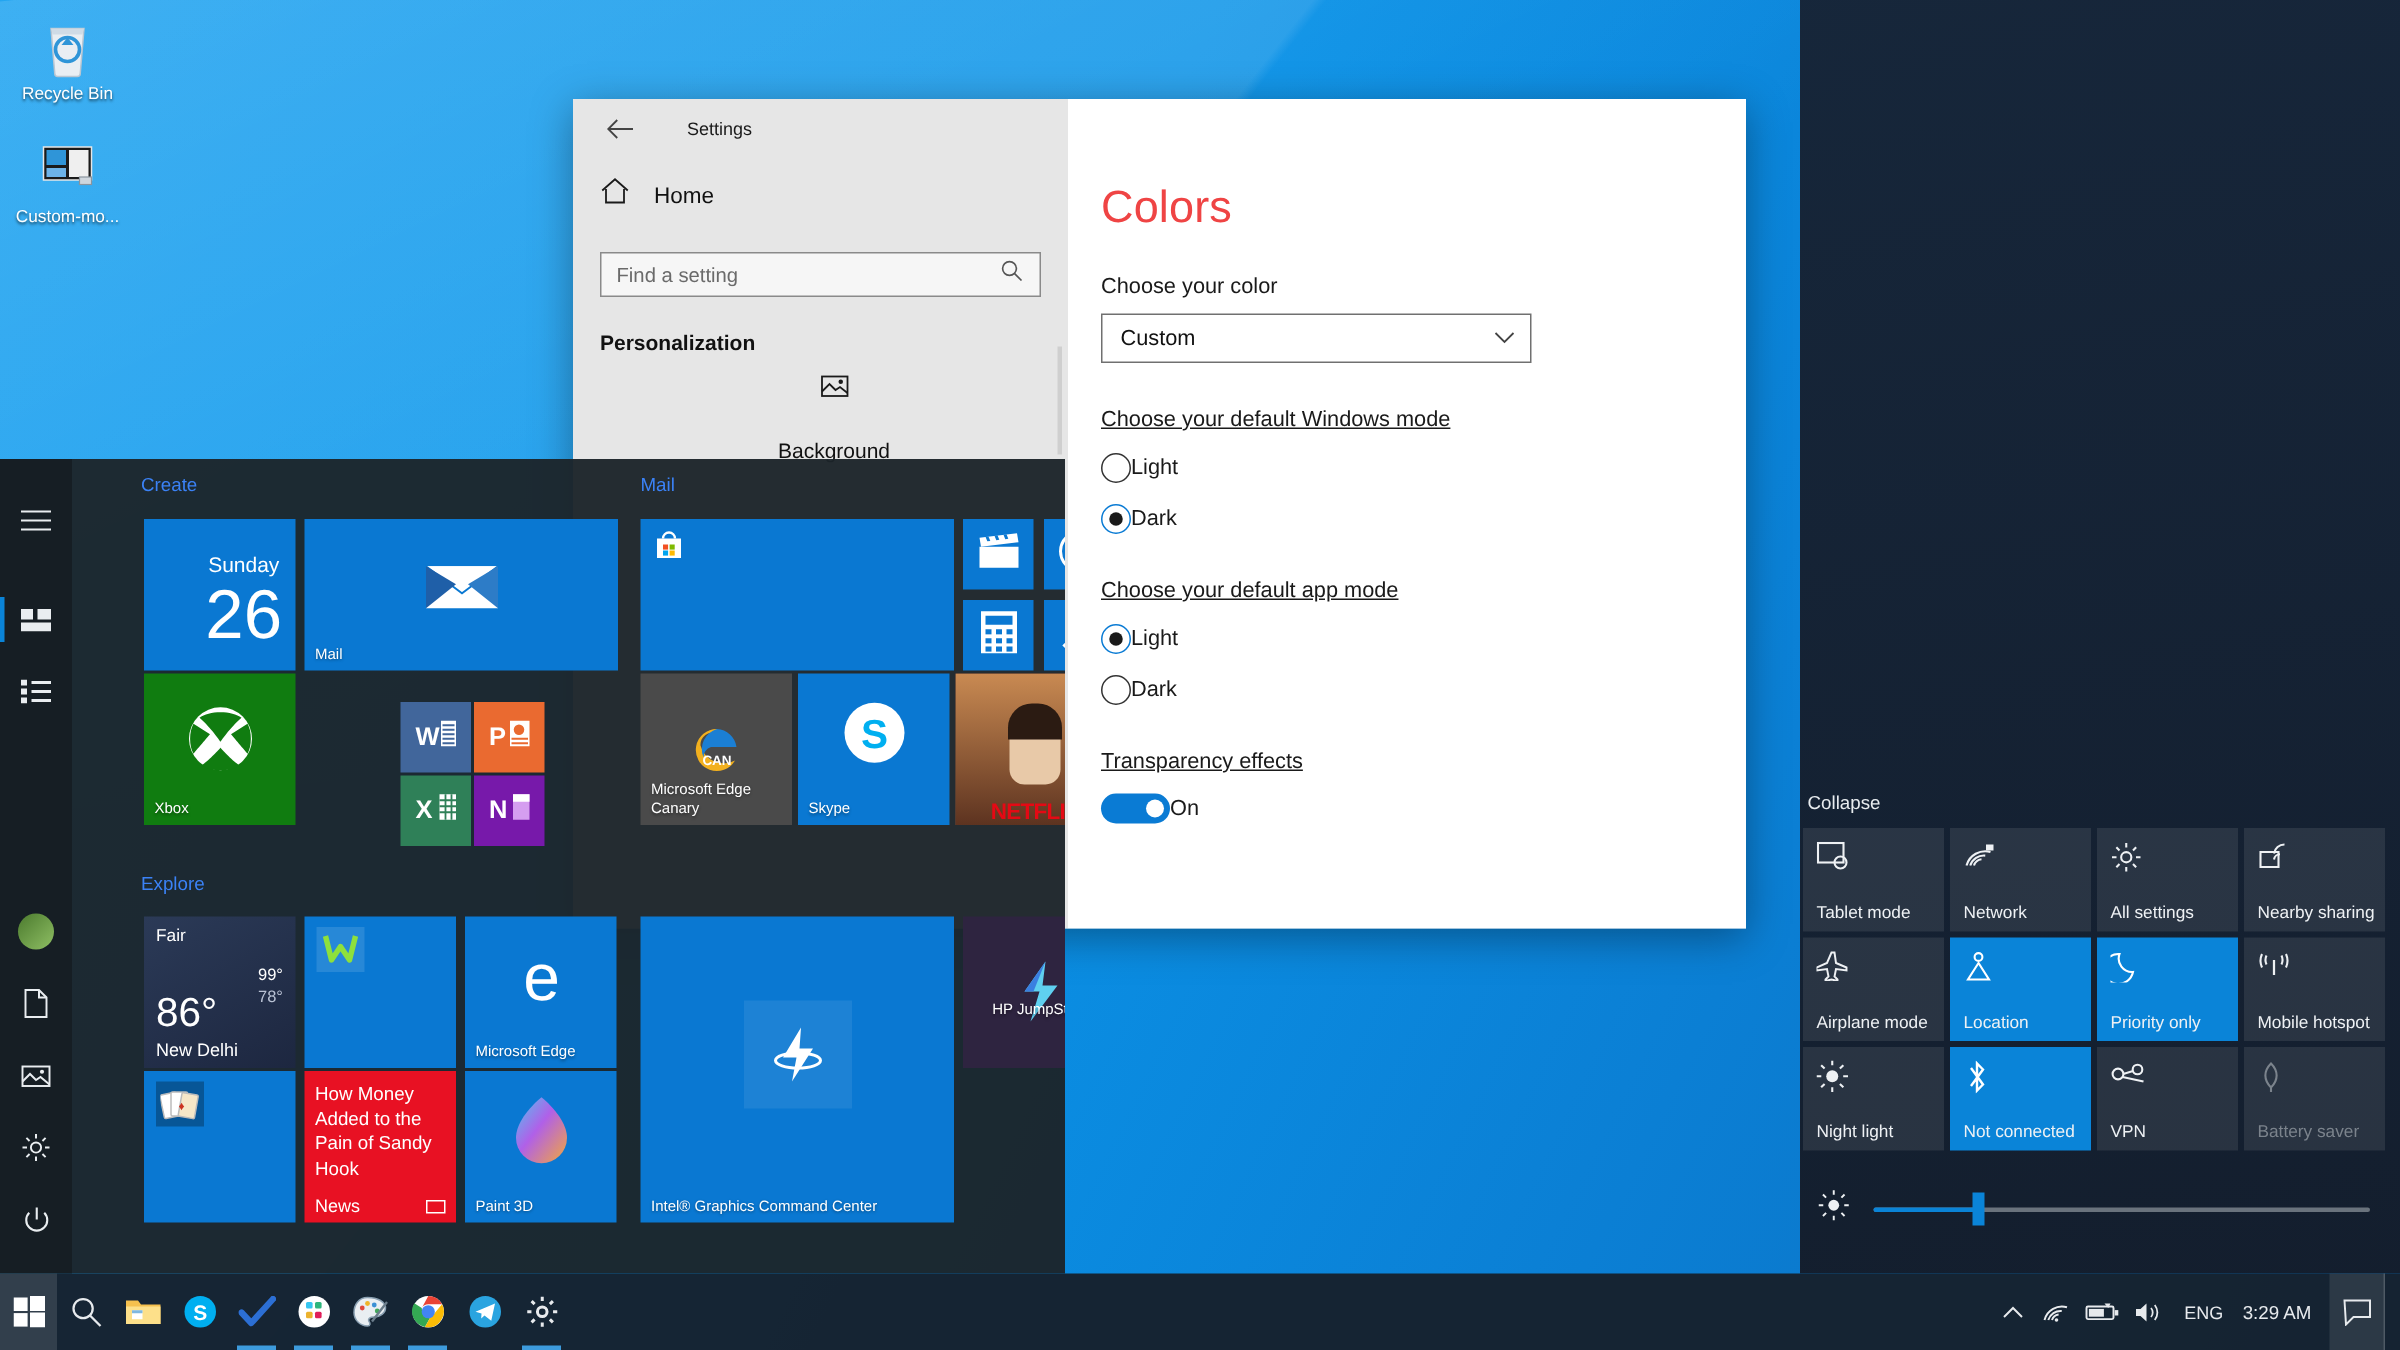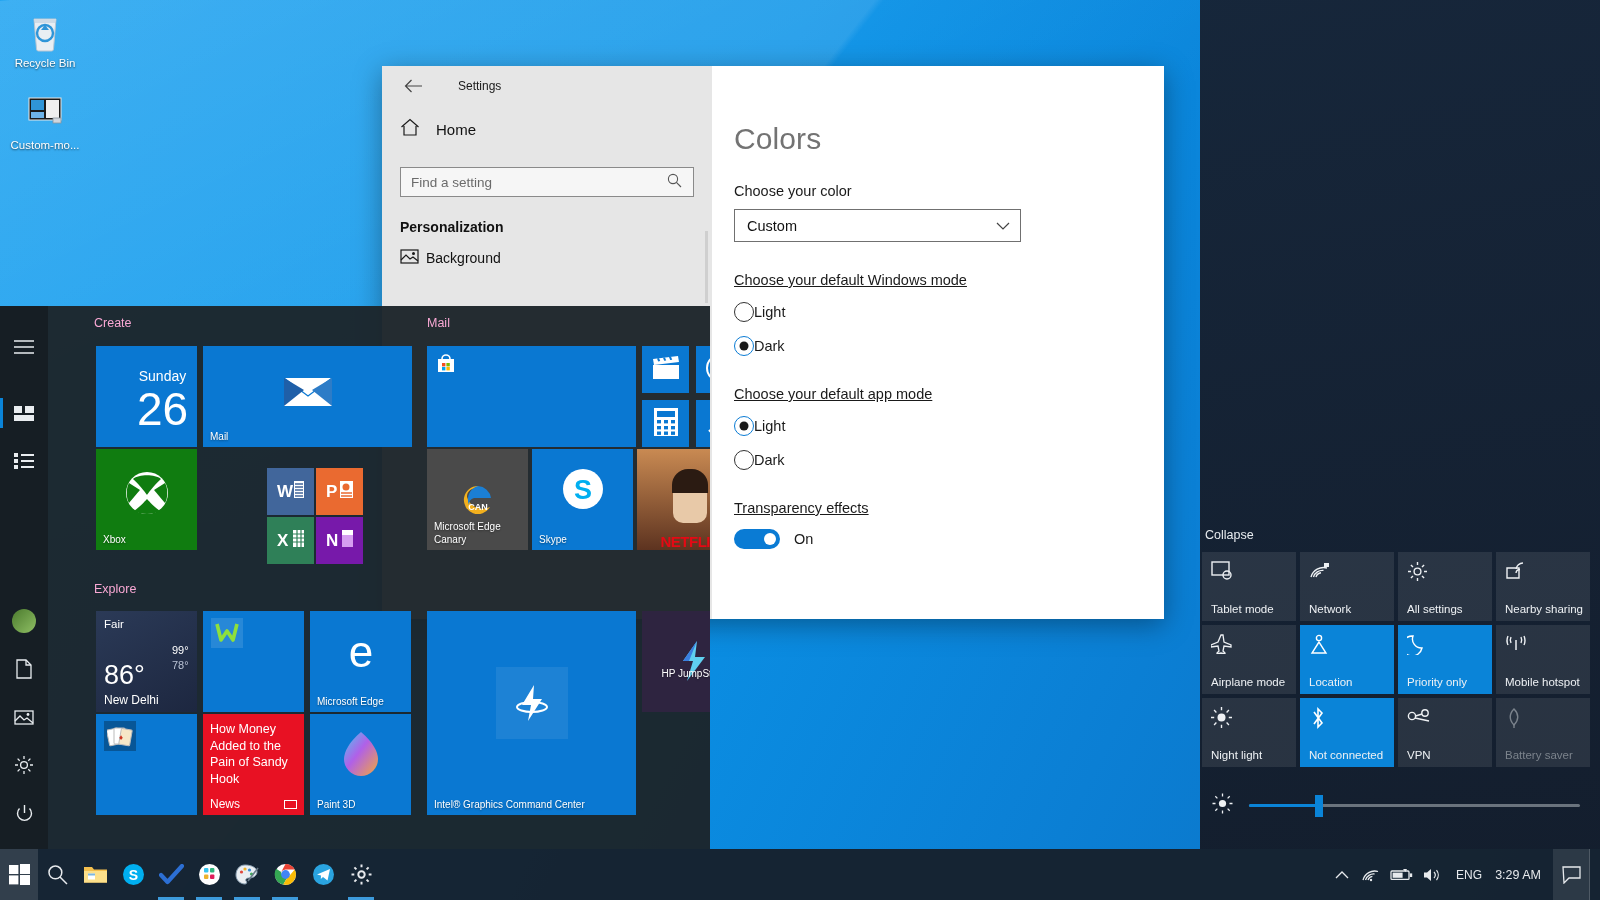--- a/index.html
+++ b/index.html
@@ -50,44 +50,44 @@
   .st-search {
     margin: 14px 18px 0 18px; height: 30px; background: #f6f6f6;
     border: 1px solid #8a8a8a; display: flex; align-items: center; padding: 0 11px 0 10px;
   }
   .st-search input {
     flex: 1; border: none; outline: none; background: transparent;
     font-size: 13.5px; color: #555; font-family: "Liberation Sans", sans-serif;
   }
   .st-search input::placeholder { color: #6a6a6a; }
   .st-cat { font-size: 14px; font-weight: bold; color: #111; padding: 22px 0 0 18px; }
-  .st-navitem { display: flex; align-items: center; gap: 7px; padding: 13px 0 8px 18px; font-size: 14px; color: #111; cursor: pointer; }
+  .st-navitem { display: flex; align-items: center; gap: 23px; padding: 13px 0 8px 18px; font-size: 14px; color: #111; cursor: pointer; flex-direction: column; }
   .st-scroll { position: absolute; right: 4px; top: 165px; width: 3px; height: 72px; background: #cfcfcf; }
 
   .st-right { flex: 1; background: #fff; padding: 56px 0 0 22px; position: relative; }
-  .st-h1 { font-size: 30px; font-weight: normal; color: #737373; letter-spacing: .1px; }
+  .st-h1 { font-size: 30px; font-weight: normal; color: #ef4444; letter-spacing: .1px; }
   .st-sub { font-size: 14.5px; color: #1a1a1a; margin-top: 27px; }
   .st-combo {
     margin-top: 10px; width: 287px; height: 33px; border: 1px solid #707070;
     background: #fff; display: flex; align-items: center; justify-content: space-between;
     padding: 0 10px 0 12px; font-size: 14.5px; color: #111; cursor: pointer;
   }
   .st-grp { font-size: 14.5px; color: #1a1a1a; margin-top: 30px; text-decoration: underline; }
   .radio-row { display: flex; align-items: center; margin-top: 14px; cursor: pointer; }
   .radio {
     width: 20px; height: 20px; border-radius: 50%; border: 1.6px solid #333;
     background: #fff; position: relative; flex: none;
   }
   .radio.on { border-color: #0a7bd4; }
   .radio.on::after {
     content: ""; position: absolute; left: 50%; top: 50%; width: 9px; height: 9px;
     border-radius: 50%; background: #1a1a1a; transform: translate(-50%,-50%);
   }
   .radio-lbl { font-size: 14.5px; color: #1a1a1a; }
-  .toggle-row { display: flex; align-items: center; gap: 14px; margin-top: 13px; }
+  .toggle-row { display: flex; align-items: center; margin-top: 13px; }
   .toggle {
     width: 46px; height: 20px; border-radius: 10px; background: #0a7bd4; position: relative; cursor: pointer;
   }
   .toggle::after {
     content: ""; position: absolute; right: 4px; top: 50%; transform: translateY(-50%);
     width: 12px; height: 12px; border-radius: 50%; background: #fff;
   }
   .toggle-lbl { font-size: 14.5px; color: #1a1a1a; }
 
   
@@ -101,21 +101,21 @@
     display: flex; flex-direction: column; align-items: center; padding-top: 17px; position: relative;
   }
   .rail-btn { width: 48px; height: 48px; display: flex; align-items: center; justify-content: center; cursor: pointer; color: #e9edf0; }
   .rail-btn.sel::before {
     content: ""; position: absolute; left: 0; width: 3px; height: 30px; background: #0a84d8;
   }
   .rail-spacer { flex: 1; }
   .rail-avatar { width: 24px; height: 24px; border-radius: 50%; background: linear-gradient(135deg,#4b7a2e,#8fbf64); overflow:hidden; }
 
   .tiles { flex: 1; padding: 16px 0 0 4px; position: relative; overflow: hidden; }
-  .grp-title { color: #f9a8d4; font-size: 12.5px; margin: 0 0 7px 0; }
+  .grp-title { color: #3b82f6; font-size: 12.5px; margin: 0 0 7px 0; }
   .tile {
     position: absolute; background: #0a78d2; color: #fff; overflow: hidden;
     display: block; cursor: pointer;
   }
   .tile .tname {
     position: absolute; left: 7px; bottom: 4px; font-size: 10px; color: #fff;
     text-shadow: 0 1px 2px rgba(0,0,0,.4); line-height: 13px;
   }
   .tile .ticon { position: absolute; left: 50%; top: 46%; transform: translate(-50%,-50%); }
   .tile.small .ticon { top: 50%; }

